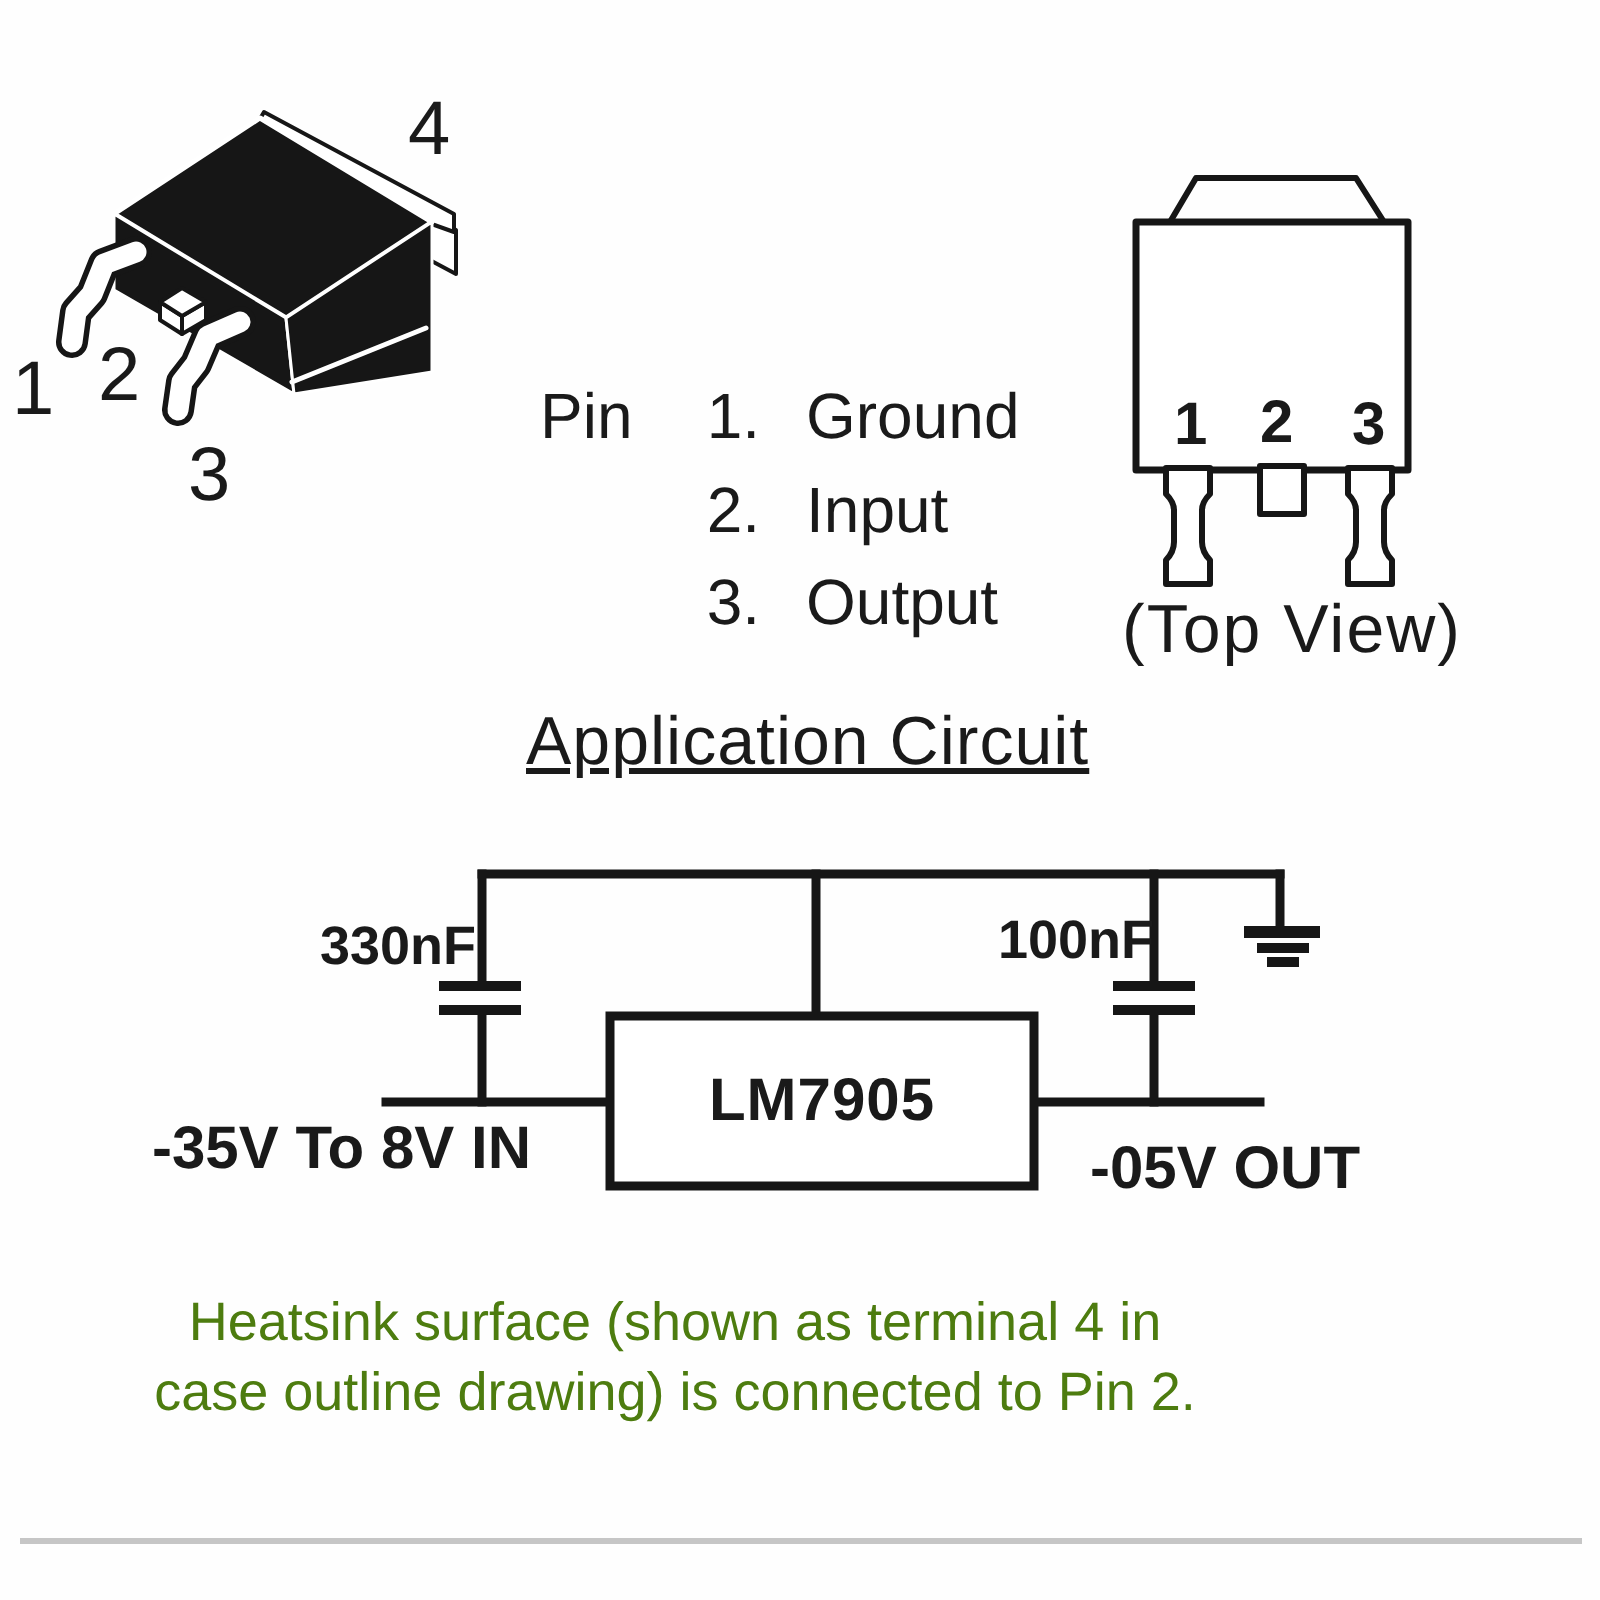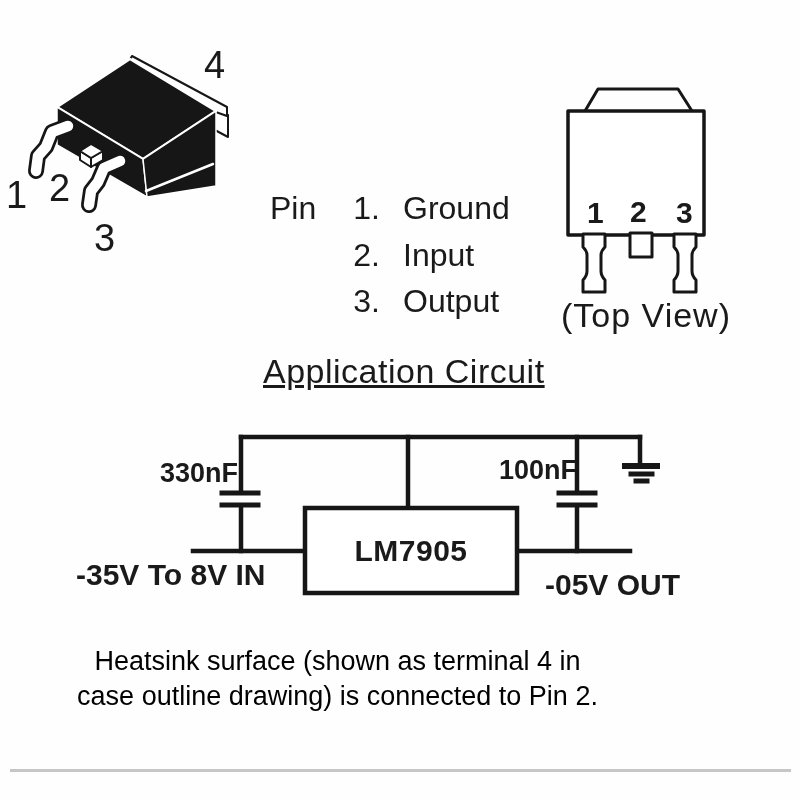--- a/index.html
+++ b/index.html
@@ -32,21 +32,21 @@
   .cap-lbl{font-size:27px;font-weight:600;}
   .ic-lbl{
     left:305px;top:508px;width:212px;height:85px;
     display:flex;align-items:center;justify-content:center;
     font-size:30px;font-weight:600;letter-spacing:.5px;
   }
   .rail-lbl{font-size:30px;font-weight:600;}
   
   .note{
     left:55px;top:644px;width:565px;text-align:center;
-    font-size:27px;line-height:35px;white-space:normal;color:#000000;
+    font-size:27px;line-height:35px;white-space:normal;color:#4d7c0f;
   }
   .divider{left:10px;top:769px;width:781px;height:3px;background:#c6c6c6;}
 </style>
 </head>
 <body>
 
 <svg id="art" width="800" height="800" viewBox="0 0 800 800">
 
   <g stroke-linejoin="round" stroke-linecap="round">
 

